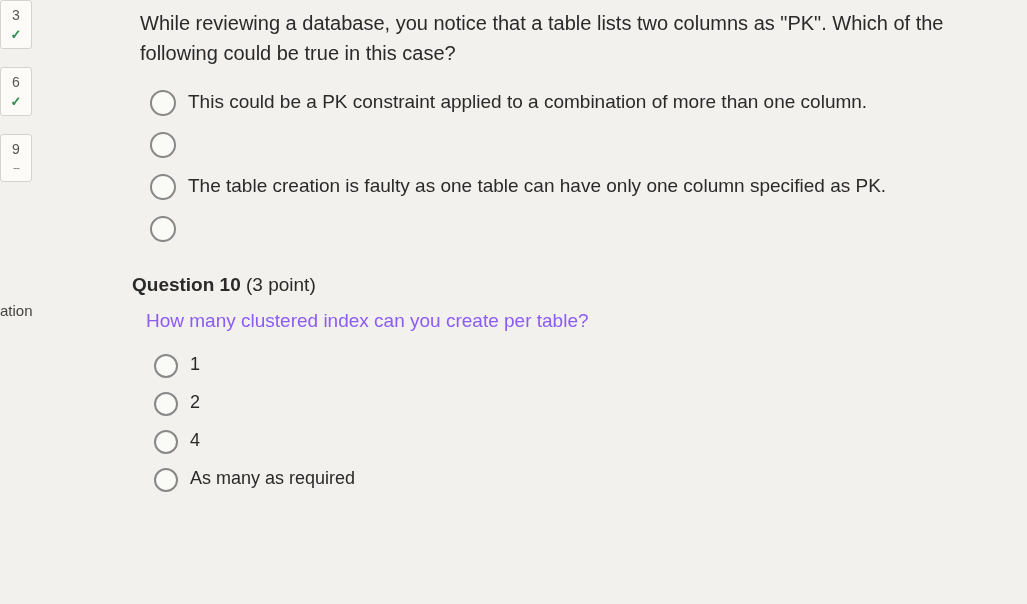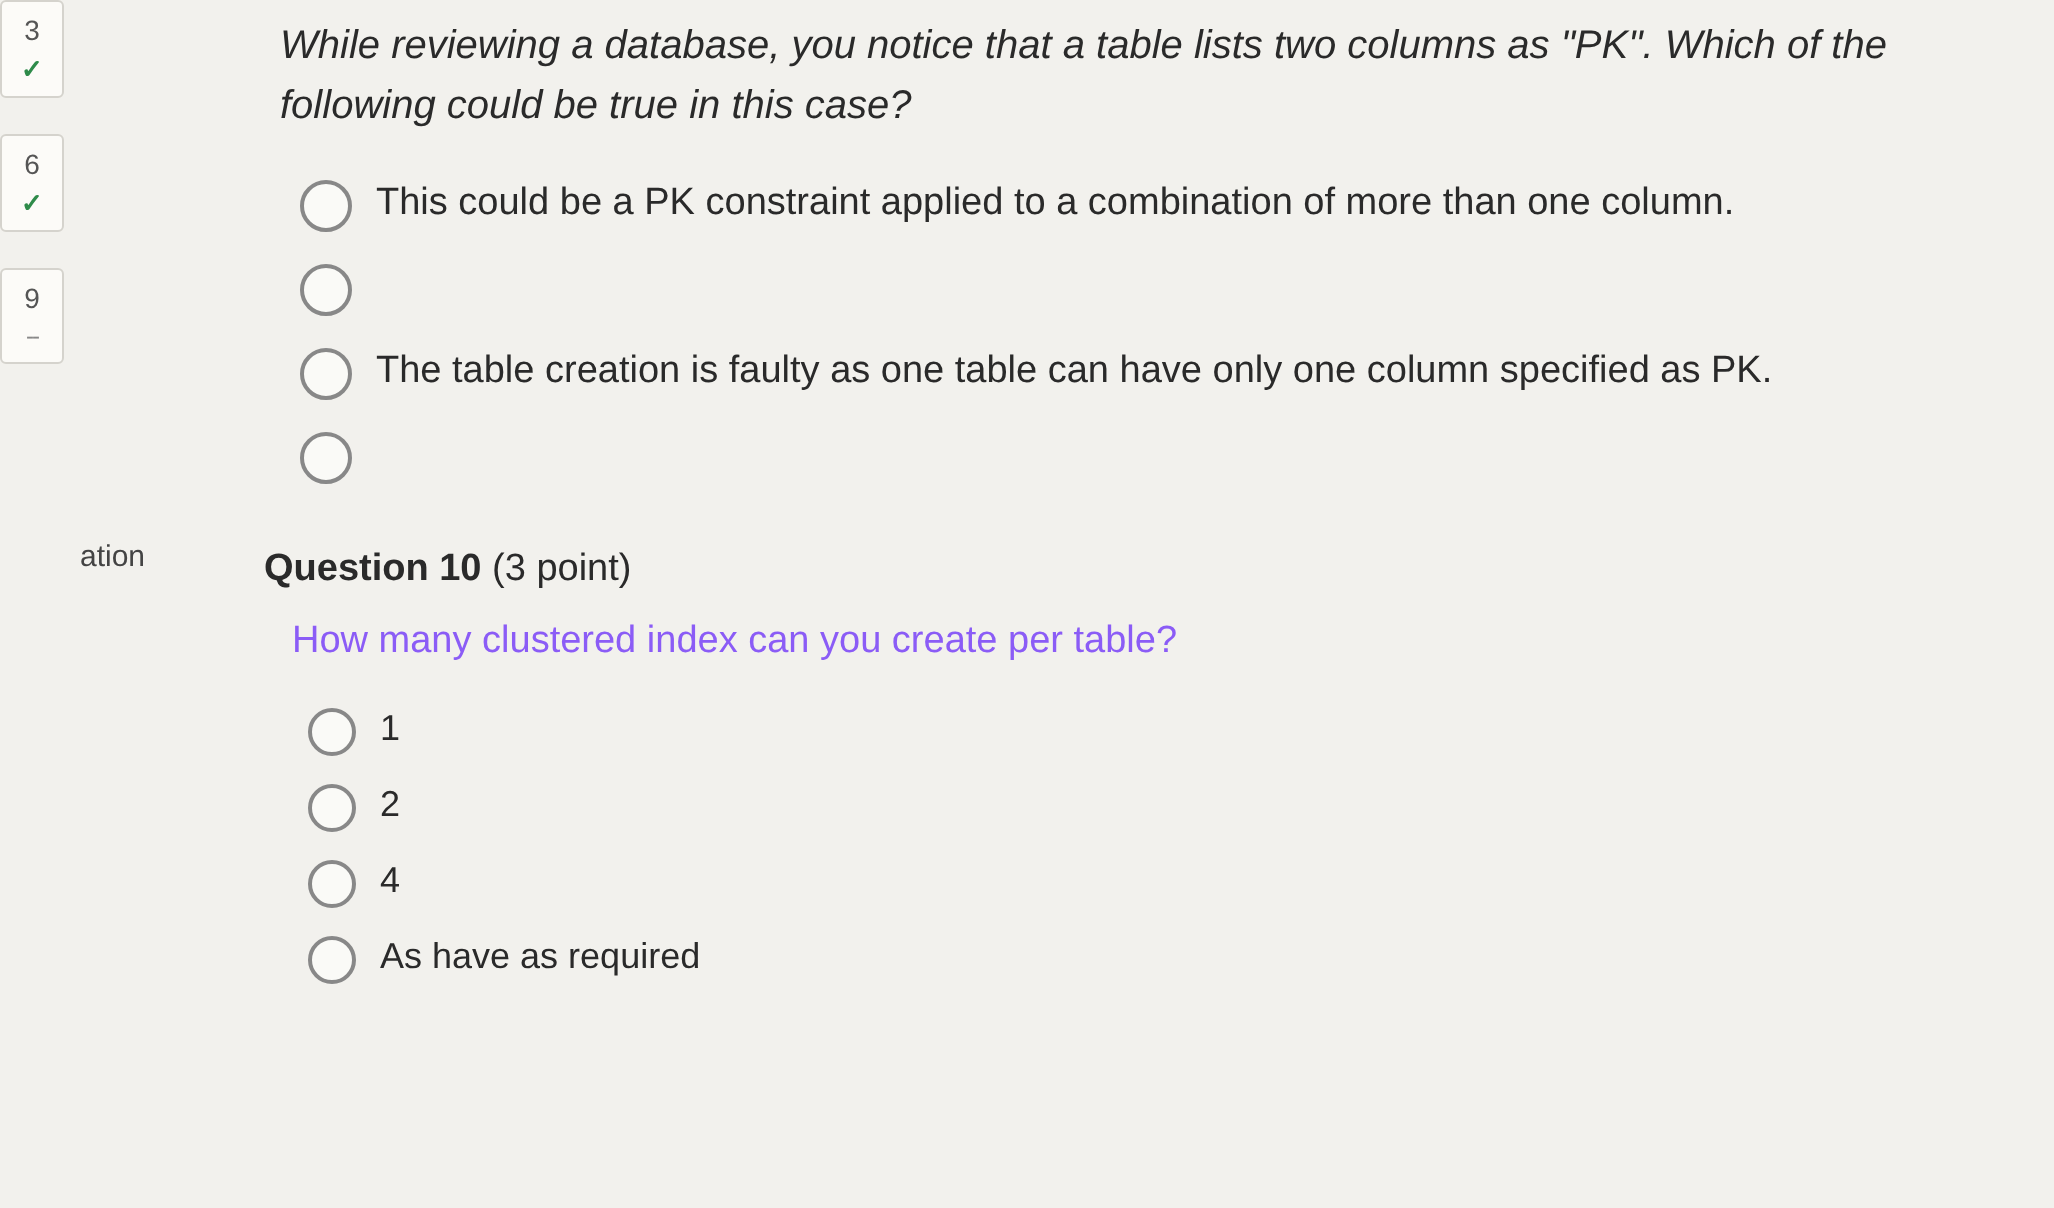--- a/index.html
+++ b/index.html
@@ -42,35 +42,33 @@
     font-size: 13px;
   }
   .dashes {
     color: #888;
     font-size: 12px;
     letter-spacing: -1px;
   }
   .ation {
     font-size: 15px;
     color: #444;
-    margin-top: 88px;
-    padding-left: 40px;
+    margin-top: 120px;
   }
   .content {
     position: absolute;
     left: 140px;
     top: 8px;
     width: 830px;
   }
   .question-text {
     font-size: 20px;
     line-height: 1.5;
     color: #2a2a2a;
     margin-bottom: 20px;
-    font-style: italic;
   }
   .options {
     padding-left: 10px;
   }
   .option-row {
     display: flex;
     align-items: center;
     margin-bottom: 14px;
     font-size: 19px;
     color: #2a2a2a;
@@ -170,17 +168,17 @@
     <div class="option-row">
       <span class="radio"></span>
       <span>2</span>
     </div>
     <div class="option-row">
       <span class="radio"></span>
       <span>4</span>
     </div>
     <div class="option-row">
       <span class="radio"></span>
-      <span>As have as required</span>
+      <span>As many as required</span>
     </div>
   </div>
 
 </div>
 
 </body></html>

